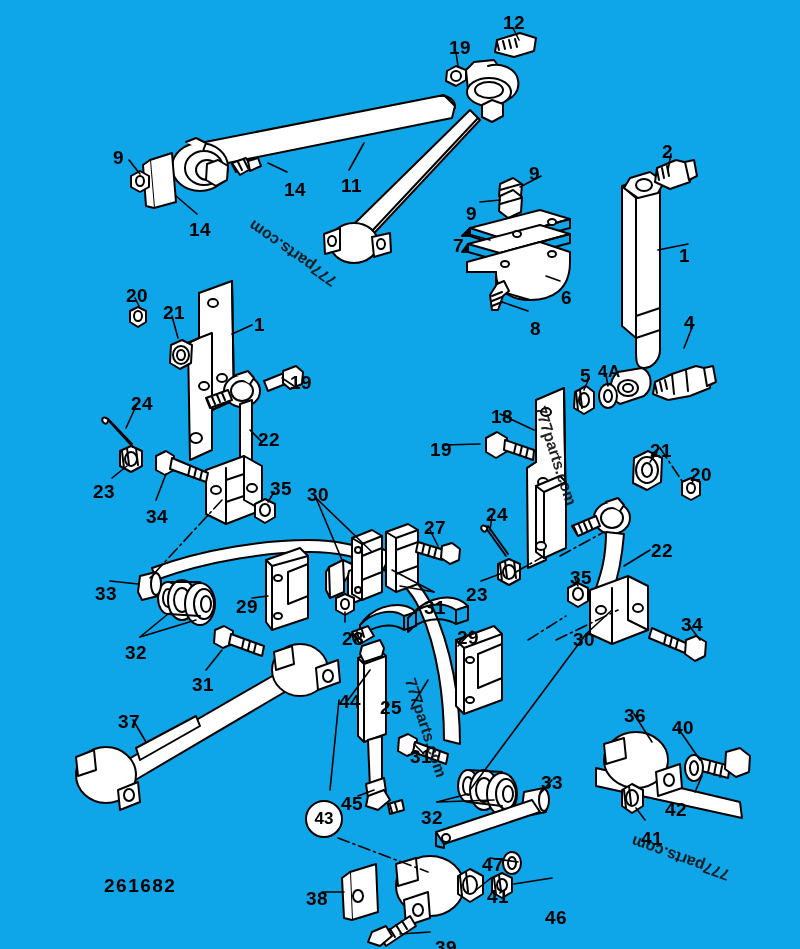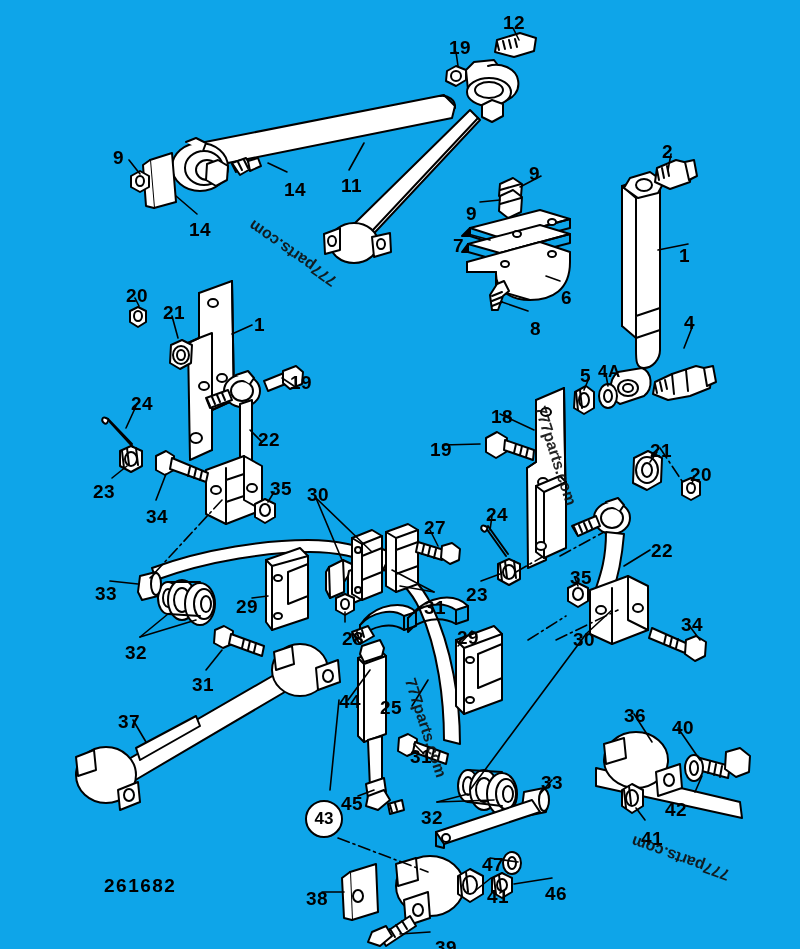--- a/index.html
+++ b/index.html
@@ -640,21 +640,21 @@
       <div class="cal" style="left: 118px; top: 712px;">37</div>
       <div class="cal" style="left: 624px; top: 706px;">36</div>
       <div class="cal" style="left: 672px; top: 718px;">40</div>
       <div class="cal" style="left: 341px; top: 794px;">45</div>
       <div class="cal" style="left: 410px; top: 747px;">31</div>
       <div class="cal" style="left: 541px; top: 773px;">33</div>
       <div class="cal" style="left: 421px; top: 808px;">32</div>
       <div class="cal" style="left: 665px; top: 800px;">42</div>
       <div class="cal" style="left: 641px; top: 829px;">41</div>
       <div class="cal" style="left: 482px; top: 855px;">47</div>
-      <div class="cal" style="left: 545px; top: 884px;">46</div>
+      <div class="cal" style="left: 545px; top: 908px;">46</div>
       <div class="cal" style="left: 306px; top: 889px;">38</div>
       <div class="cal" style="left: 487px; top: 887px;">41</div>
       <div class="cal" style="left: 435px; top: 938px;">39</div>
     </div>
 
   <div id="circled-layer">
       <div class="circle-cal" style="left: 305px; top: 800px;">43</div>
     </div>
 
   <div id="watermark-layer">

